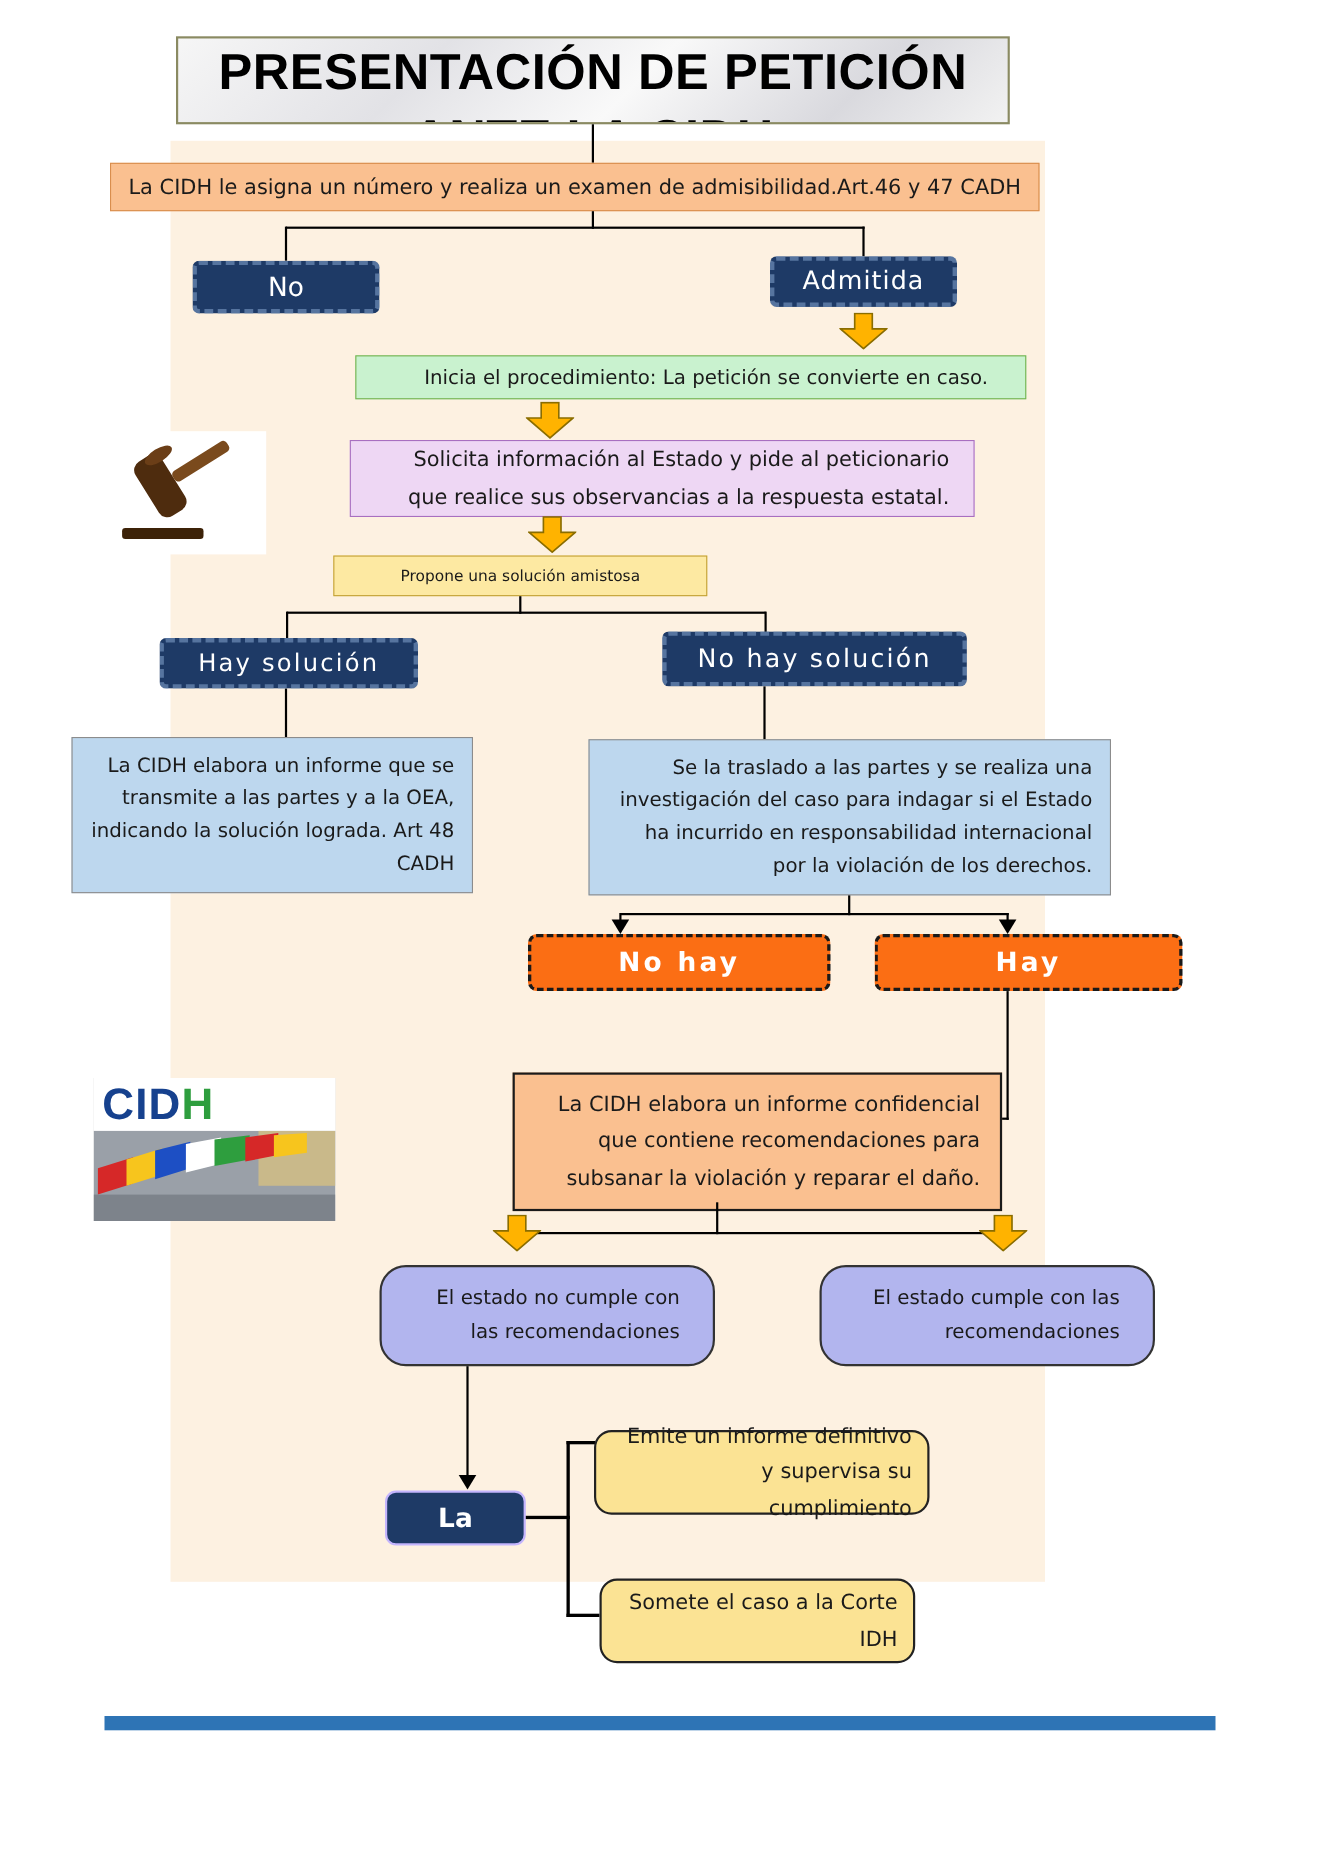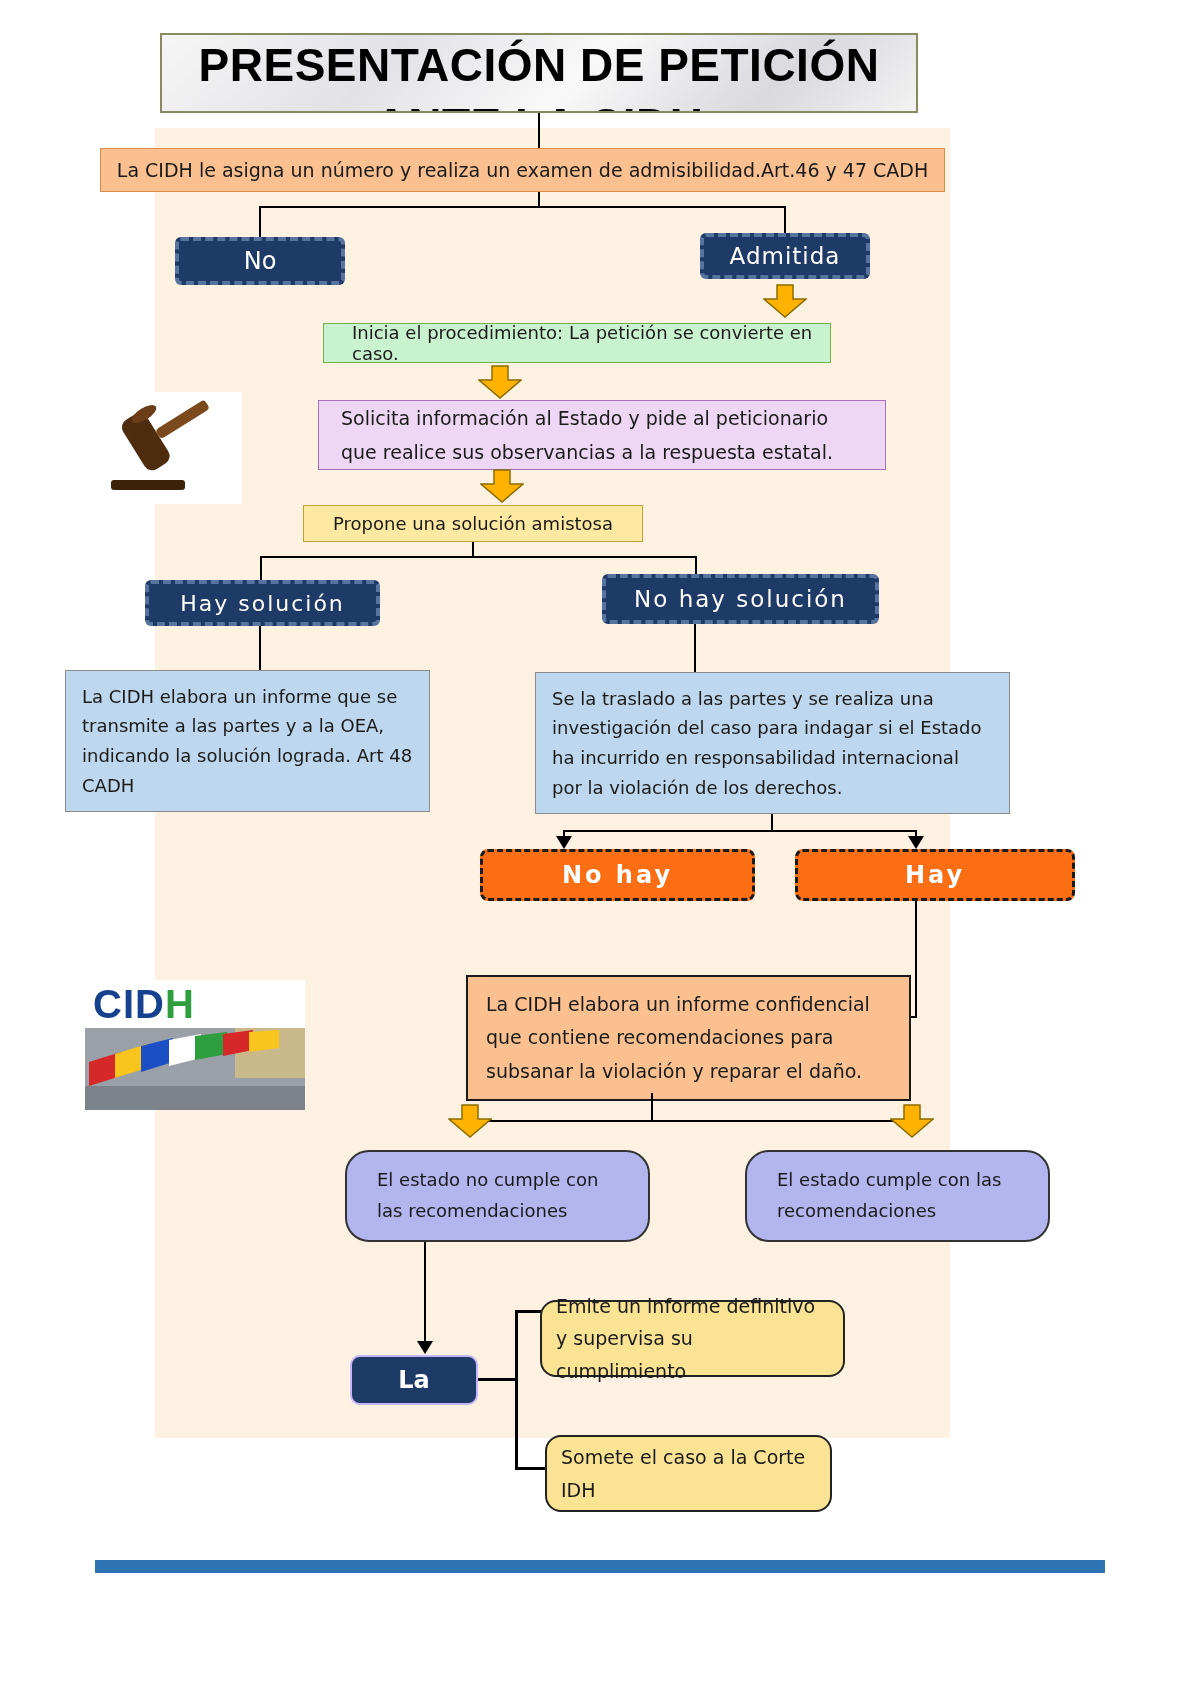--- a/index.html
+++ b/index.html
@@ -1,20 +1,20 @@
 <!DOCTYPE html>
 <html><head>
 <meta charset="utf-8">
 <style>
   * { box-sizing: border-box; margin: 0; padding: 0; }
   body { font-family: "DejaVu Sans", sans-serif; background: #ffffff; }
   #canvas { position: relative; width: 1200px; height: 1698px; background: #ffffff; overflow: hidden; }
 
   .box { position: absolute; display: flex; align-items: center; justify-content: center;
-         text-align: left; color: #1a1a1a; }
+         text-align: right; color: #1a1a1a; }
 
   .title-box { left:160px; top:33px; width:758px; height:80px;
     border:2px solid #8a8a62;
     background: linear-gradient(135deg,#f6f6f6 0%,#e2e2e6 30%,#f9f9f9 55%,#d9d9de 80%,#f2f2f2 100%);
     flex-direction: column; justify-content:flex-start; overflow:hidden;
     font-family:"Liberation Sans",sans-serif; font-weight:900; color:#000; }
   .title-line1 { font-size:46px; line-height:60px; letter-spacing:0.5px; }
   .title-line2 { font-size:46px; line-height:60px; letter-spacing:0.5px; }
 
   .cream-bg { position:absolute; left:155px; top:128px; width:795px; height:1310px; background:#fdf1e1; }
@@ -28,21 +28,21 @@
   .ah-left { position:absolute; width:0; height:0;
     border-top:8px solid transparent; border-bottom:8px solid transparent; border-right:14px solid #000; }
 
   .barrow { position:absolute; width:44px; height:34px; }
 
   .peach   { background:#fac090; border:1px solid #d98e4e; font-size:19px; }
   .navy    { background:#1e3a66; border:4px dashed #56749f; border-radius:6px;
              color:#fff; font-weight:normal; }
   .green   { background:#c9f2cf; border:1px solid #74b24e; font-size:18px; }
   .purple  { background:#eed7f4; border:1px solid #a86fc0; font-size:19px; line-height:1.8; padding:4px 22px; }
-  .yellow  { background:#fde9a2; border:1px solid #c3a136; font-size:18px; }
+  .yellow  { background:#fde9a2; border:1px solid #c3a136; font-size:14px; }
   .lblue   { background:#bdd7ee; border:1px solid #8c8c8c; font-size:18px; line-height:1.65; padding:8px 16px; }
   .obright { background:#fb6e14; border:3px dashed #1a1a1a; border-radius:8px;
              color:#fff; font-weight:bold; font-size:24px; letter-spacing:3px; }
   .peach2  { background:#fac090; border:2px solid #1a1a1a; font-size:19px; line-height:1.75; padding:6px 18px; }
   .peri    { background:#b2b5ee; border:2px solid #333; border-radius:24px; font-size:18px; line-height:1.7; padding:6px 30px; }
   .navy2   { background:#1e3a66; border:2px solid #c4b5fd; border-radius:10px;
              color:#fff; font-weight:bold; font-size:24px; }
   .gold    { background:#fbe394; border:2px solid #222; border-radius:16px; font-size:19px; line-height:1.7; padding:6px 14px; }
 
   .img-frame { position:absolute; background:#fff; }
@@ -77,21 +77,21 @@
   <div class="vline" style="left:259px; top:206px; height:31px;"></div>
   <div class="vline" style="left:784px; top:206px; height:27px;"></div>
 
   <div class="box navy" style="left:175px; top:237px; width:170px; height:48px; font-size:24px;">No</div>
   <div class="box navy" style="left:700px; top:233px; width:170px; height:46px; font-size:23px; letter-spacing:1px;">Admitida</div>
 
   <svg class="barrow" style="left:763px; top:284px;" viewBox="0 0 44 34">
     <polygon points="14,1 30,1 30,15 43,15 22,33 1,15 14,15" fill="#ffb300" stroke="#8a6d00" stroke-width="1.5"></polygon>
   </svg>
 
-  <div class="box green" style="left:323px; top:323px; width:508px; height:40px;padding-left:28px;">Inicia el procedimiento: La petición se convierte en caso.</div>
+  <div class="box green" style="left:323px; top:323px; width:610px; height:40px;padding-left:28px;">Inicia el procedimiento: La petición se convierte en caso.</div>
 
   <svg class="barrow" style="left:478px; top:365px;" viewBox="0 0 44 34">
     <polygon points="14,1 30,1 30,15 43,15 22,33 1,15 14,15" fill="#ffb300" stroke="#8a6d00" stroke-width="1.5"></polygon>
   </svg>
 
   <div class="box purple" style="left:318px; top:400px; width:568px; height:70px;">Solicita información al Estado y pide al peticionario que realice sus observancias a la respuesta estatal.</div>
 
   <div class="img-frame" style="left:97px; top:392px; width:145px; height:112px;">
     <svg viewBox="0 0 145 112" width="145" height="112">
       <rect x="14" y="88" width="74" height="10" rx="3" fill="#3c2208"></rect>

